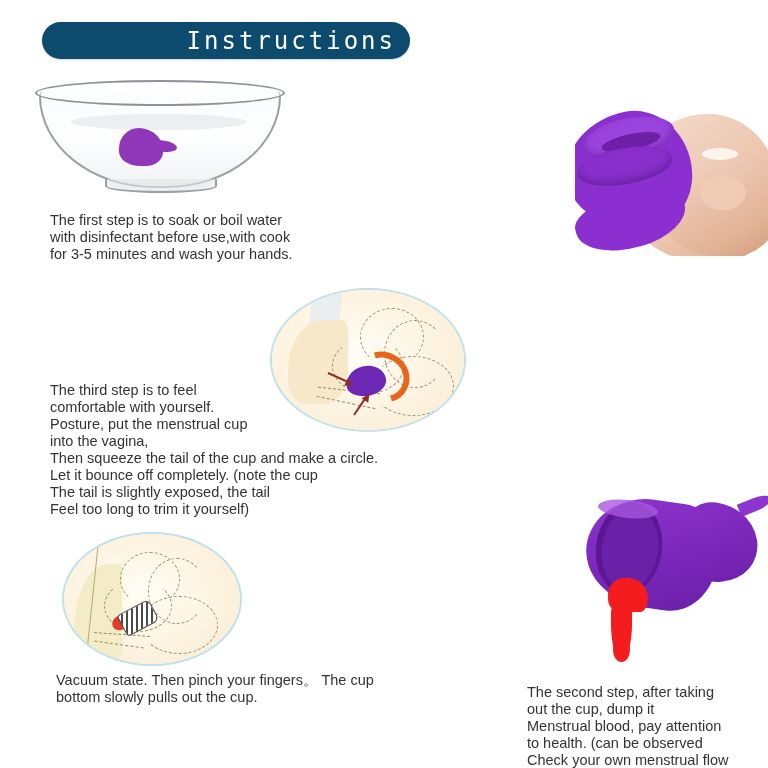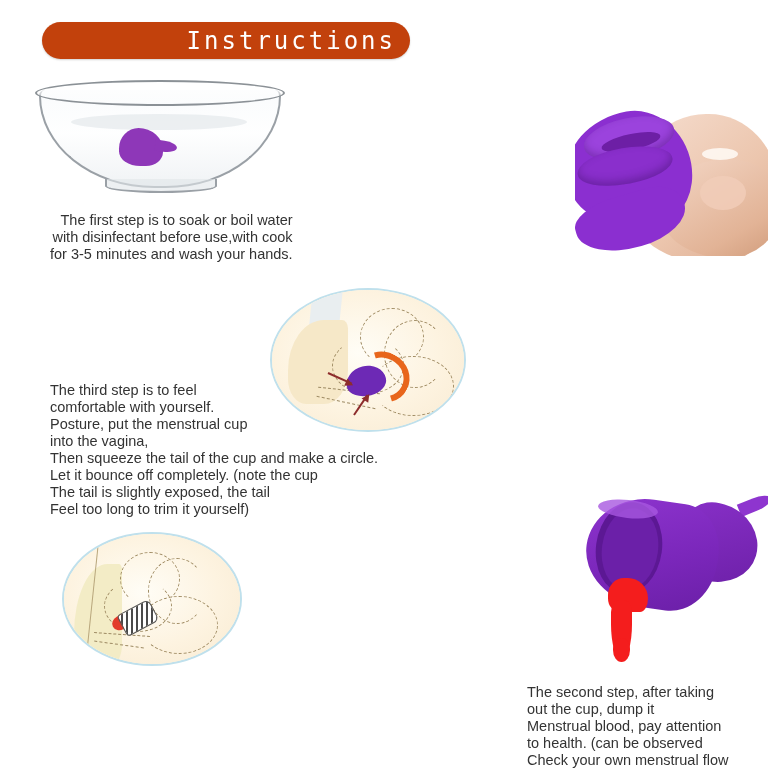--- a/index.html
+++ b/index.html
@@ -17,21 +17,21 @@
     font-family: "Liberation Sans", sans-serif;
   }
 
   
   .banner {
     position: absolute;
     left: 42px;
     top: 22px;
     width: 368px;
     height: 37px;
-    background: #c2410c;
+    background: #0c4a6e;
     border-radius: 19px;
     box-shadow: 0 1px 2px rgba(0,0,0,0.18);
   }
   .banner-title {
     position: absolute;
     right: 14px;
     top: 50%;
     transform: translateY(-50%);
     color: #ffffff;
     font-family: "DejaVu Sans Mono", "Liberation Mono", monospace;
@@ -44,21 +44,21 @@
   
   .caption {
     position: absolute;
     color: #333333;
     font-size: 14.5px;
     line-height: 17px;
     white-space: pre;
     font-family: "Liberation Sans", sans-serif;
   }
 
-  .cap-step1 { left: 50px;  top: 212px; text-align: right; }
+  .cap-step1 { left: 50px;  top: 212px; }
   .cap-step2 { left: 437px; top: 160px; }
   .cap-step3 { left: 50px;  top: 382px; }
   .cap-step4 { left: 247px; top: 600px; }
   .cap-step4b{ left: 56px;  top: 672px; }
   .cap-step5 { left: 527px; top: 684px; }
 
   
   .fig-bowl {
     position: absolute;
     left: 35px;
@@ -521,20 +521,22 @@
     <div class="anat-curve" style="left:56px; top:18px; width:58px; height:52px; border-bottom-color:transparent;"></div>
     <div class="anat-curve" style="left:84px; top:24px; width:56px; height:64px; border-right-color:transparent;"></div>
     <div class="anat-curve" style="left:40px; top:46px; width:66px; height:50px; border-top-color:transparent;"></div>
     <div class="anat-curve" style="left:76px; top:62px; width:76px; height:56px; border-left-color:transparent;"></div>
     <div class="anat-line" style="left:30px; top:100px; width:56px; transform:rotate(4deg);"></div>
     <div class="anat-line" style="left:30px; top:110px; width:50px; transform:rotate(8deg);"></div>
     <div class="low-cup-red"></div>
     <div class="low-cup"></div>
   </div>
 
+  <div class="caption cap-step4b">Vacuum state. Then pinch your fingers。 The cup
+bottom slowly pulls out the cup.</div>
 
   <div class="fig-pour">
     <div class="pour-stem"></div>
     <div class="pour-taper"></div>
     <div class="pour-body"></div>
     <div class="pour-mouth"></div>
     <div class="pour-mouth-in"></div>
     <div class="pour-rim-light"></div>
     <div class="pour-liquid"></div>
     <div class="pour-drip"></div>

